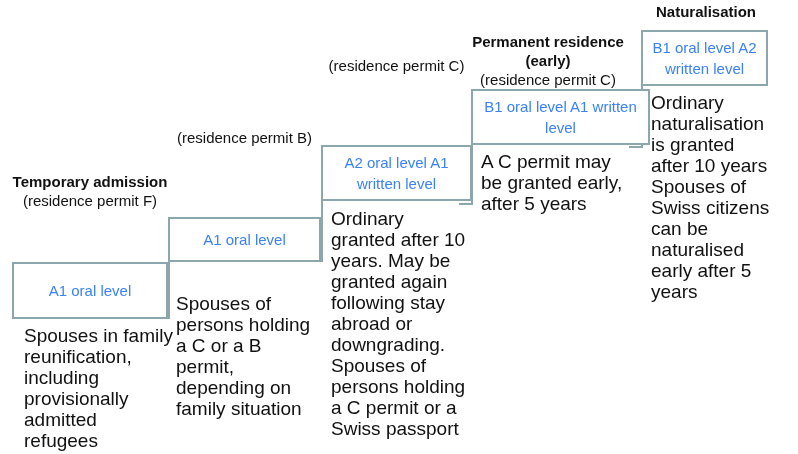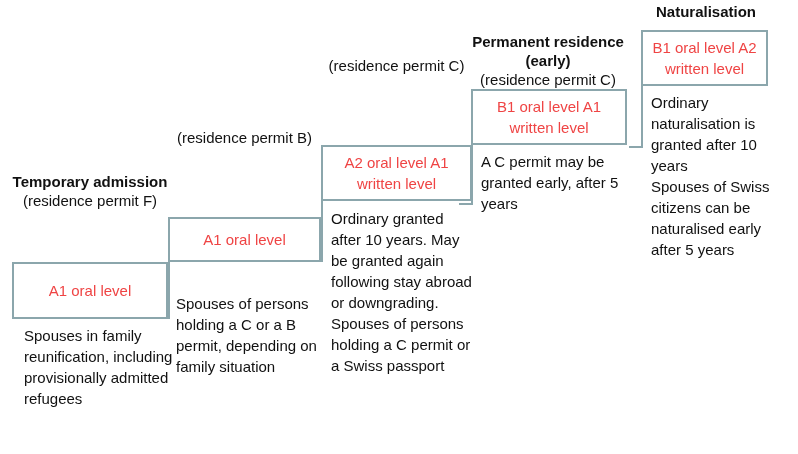--- a/index.html
+++ b/index.html
@@ -43,31 +43,31 @@
     position: absolute;
     box-sizing: border-box;
     border: 2px solid #b91c1c;
     background: #ffffff;
     display: flex;
     align-items: center;
     justify-content: center;
     text-align: center;
     font-size: 15px;
     line-height: 21px;
-    color: #ef4444;
+    color: #3b82f6;
     z-index: 3;
   }
   .level-box .lines {
     display: block;
     padding: 0 4px;
   }
   
   .desc {
     position: absolute;
-    font-size: 15px;
+    font-size: 19px;
     line-height: 21px;
     color: #111111;
     text-align: left;
     white-space: pre-line;
     z-index: 2;
   }
   
   .riser {
     position: absolute;
     border-left: 2px solid #8ba6ac;
@@ -119,21 +119,21 @@
     <div class="riser" style="left: 321px; top: 201px; height: 61px; border-left-color: rgb(139, 166, 172);"></div>
     <div class="riser-foot" style="left: 309px; top: 260px; width: 14px; border-top-color: rgb(139, 166, 172);"></div>
     <div class="desc" style="left:331px; top:208px; width:142px;">Ordinary granted after 10 years. May be granted again following stay abroad or downgrading. Spouses of persons holding a C permit or a Swiss passport</div>
   </div>
 
   <div class="step">
     <div class="step-heading" style="left:466px; top:32px; width:164px;">
       <span class="title">Permanent residence (early)</span>
       <span class="subtitle">(residence permit C)</span>
     </div>
-    <div class="level-box" style="left: 471px; top: 89px; width: 156px; height: 56px; border-color: rgb(139, 166, 172);">
+    <div class="level-box" style="left: 471px; top: 89px; width: 179px; height: 56px; border-color: rgb(139, 166, 172);">
       <span class="lines">B1 oral level
 A1 written level</span>
     </div>
     <div class="riser" style="left: 471px; top: 145px; height: 60px; border-left-color: rgb(139, 166, 172);"></div>
     <div class="riser-foot" style="left: 459px; top: 203px; width: 14px; border-top-color: rgb(139, 166, 172);"></div>
     <div class="desc" style="left:481px; top:151px; width:150px;">A C permit may be granted early, after 5 years</div>
   </div>
 
   <div class="step">
     <div class="step-heading" style="left:636px; top:2px; width:140px;">

